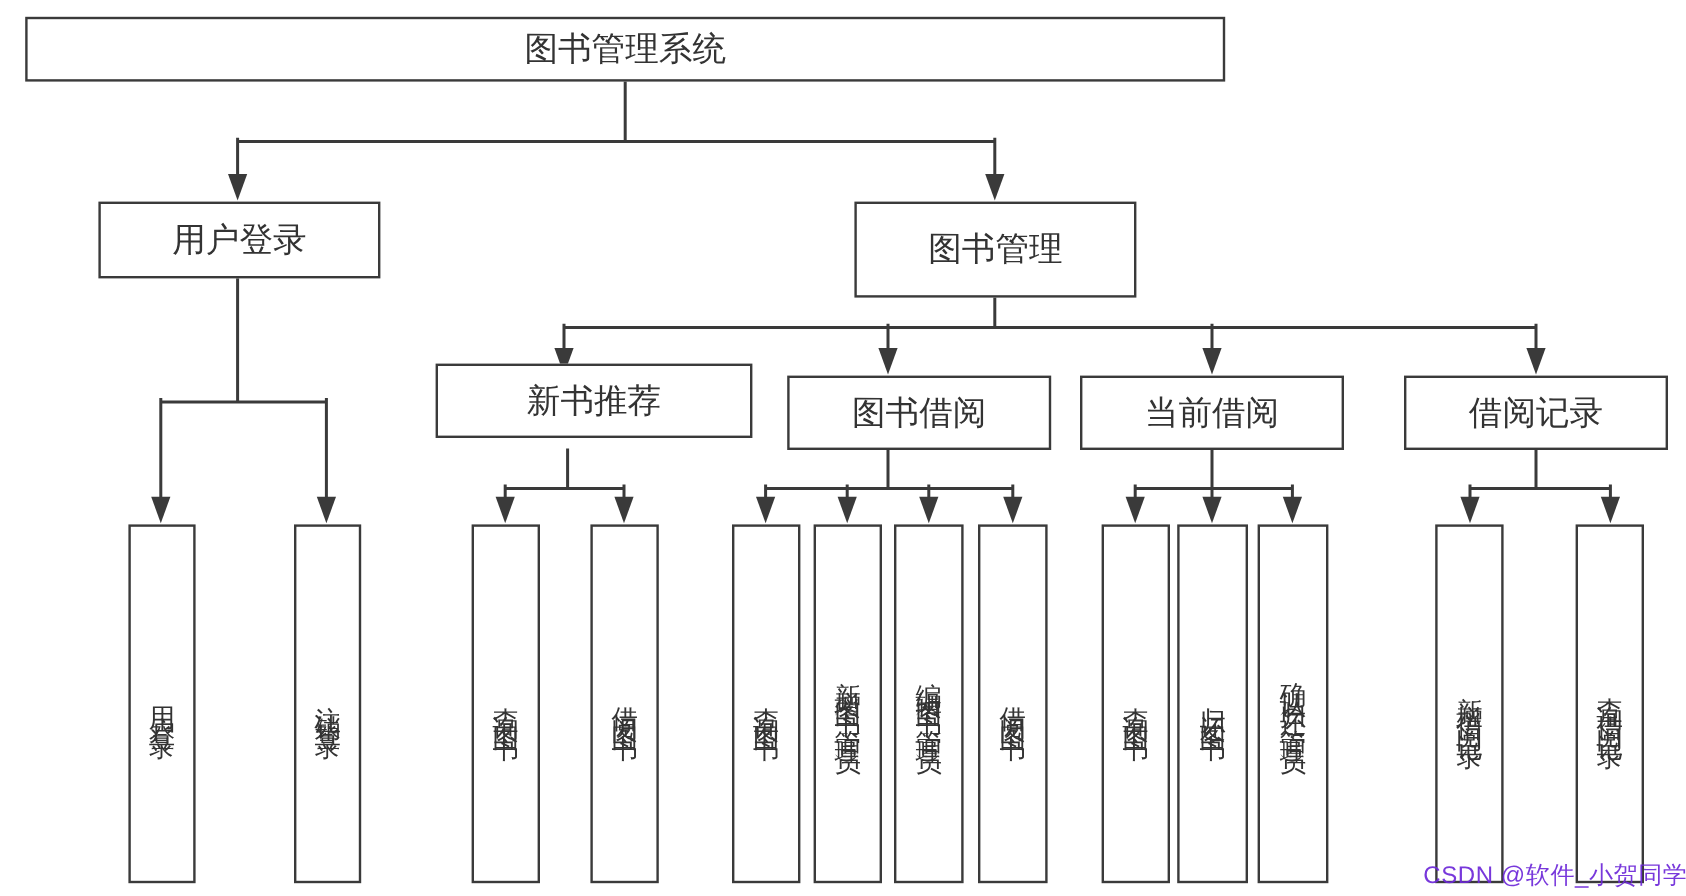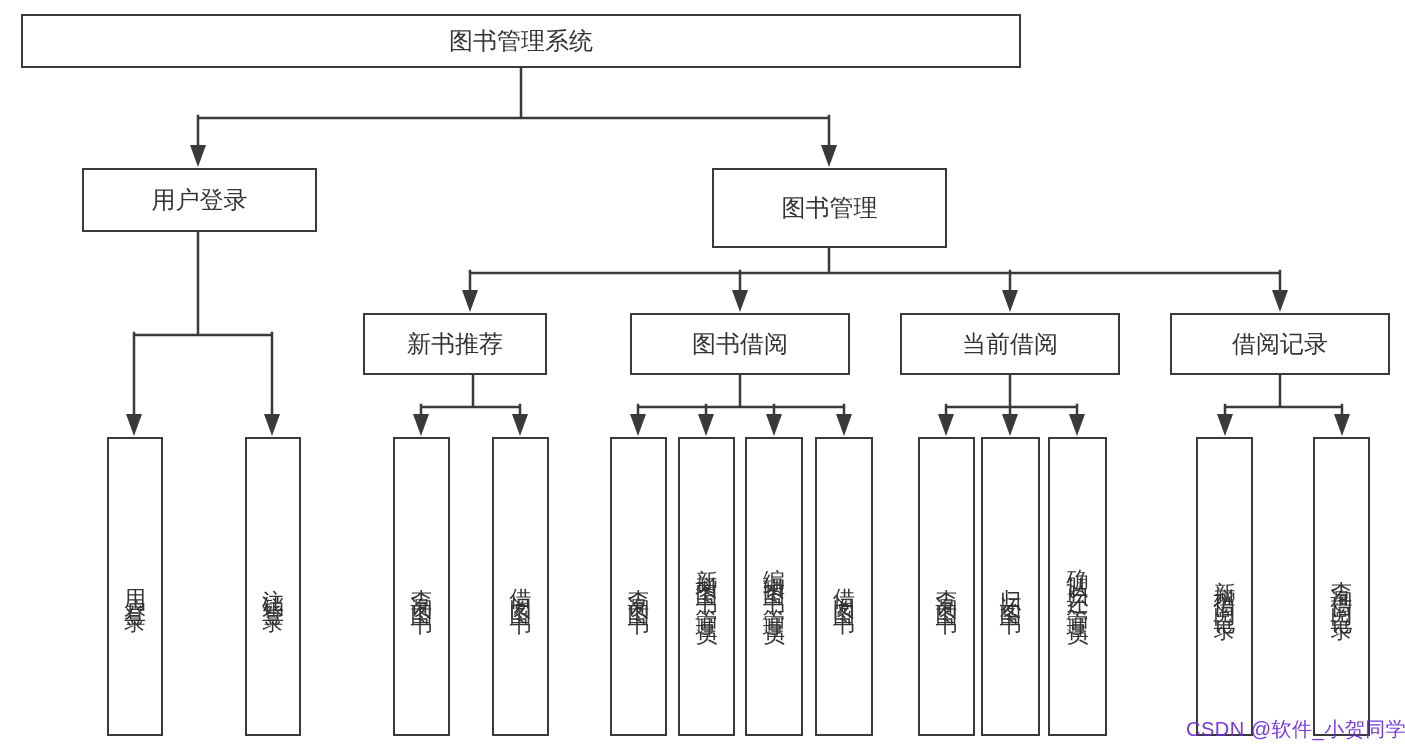--- a/index.html
+++ b/index.html
@@ -4,32 +4,32 @@
 <style>
   html,body{margin:0;padding:0;background:#ffffff;}
   #canvas{
     position:relative;width:1405px;height:747px;background:#ffffff;overflow:hidden;
     font-family:"Liberation Sans",sans-serif;color:#333333;
   }
   #wires{position:absolute;left:0;top:0;width:1405px;height:747px;}
   .node{
     position:absolute;box-sizing:border-box;background:#ffffff;
     border:2.5px solid #3a3a3a;display:flex;align-items:center;justify-content:center;
-    font-size:24px;color:#333333;text-align:center;line-height:1.2;
+    font-size:28px;color:#333333;text-align:center;line-height:1.2;
   }
   .node.v{
     writing-mode:vertical-rl;letter-spacing:8px;line-height:1;font-size:22px;
     padding:4px 0;
   }
   
   .n-root {left:21px; top:14px; width:1000px;height:54px;}
   .n-l2a  {left:82px; top:168px;width:235px; height:64px;}
   .n-l2b  {left:712px;top:168px;width:235px; height:80px;}
-  .n-l3a  {left:363px;top:313px;width:184px; height:62px;}
-  .n-l3b  {left:630px;top:313px;width:220px; height:62px;}
+  .n-l3a  {left:363px;top:303px;width:264px; height:62px;}
+  .n-l3b  {left:656px;top:313px;width:220px; height:62px;}
   .n-l3c  {left:900px;top:313px;width:220px; height:62px;}
   .n-l3d  {left:1170px;top:313px;width:220px;height:62px;}
   
   .leaf{top:437px;height:299px;width:57px;}
   .n-u1 {left:107px;width:56px;}
   .n-u2 {left:245px;width:56px;}
   .n-a1 {left:393px;}
   .n-a2 {left:492px;}
   .n-b1 {left:610px;}
   .n-b2 {left:678px;}

